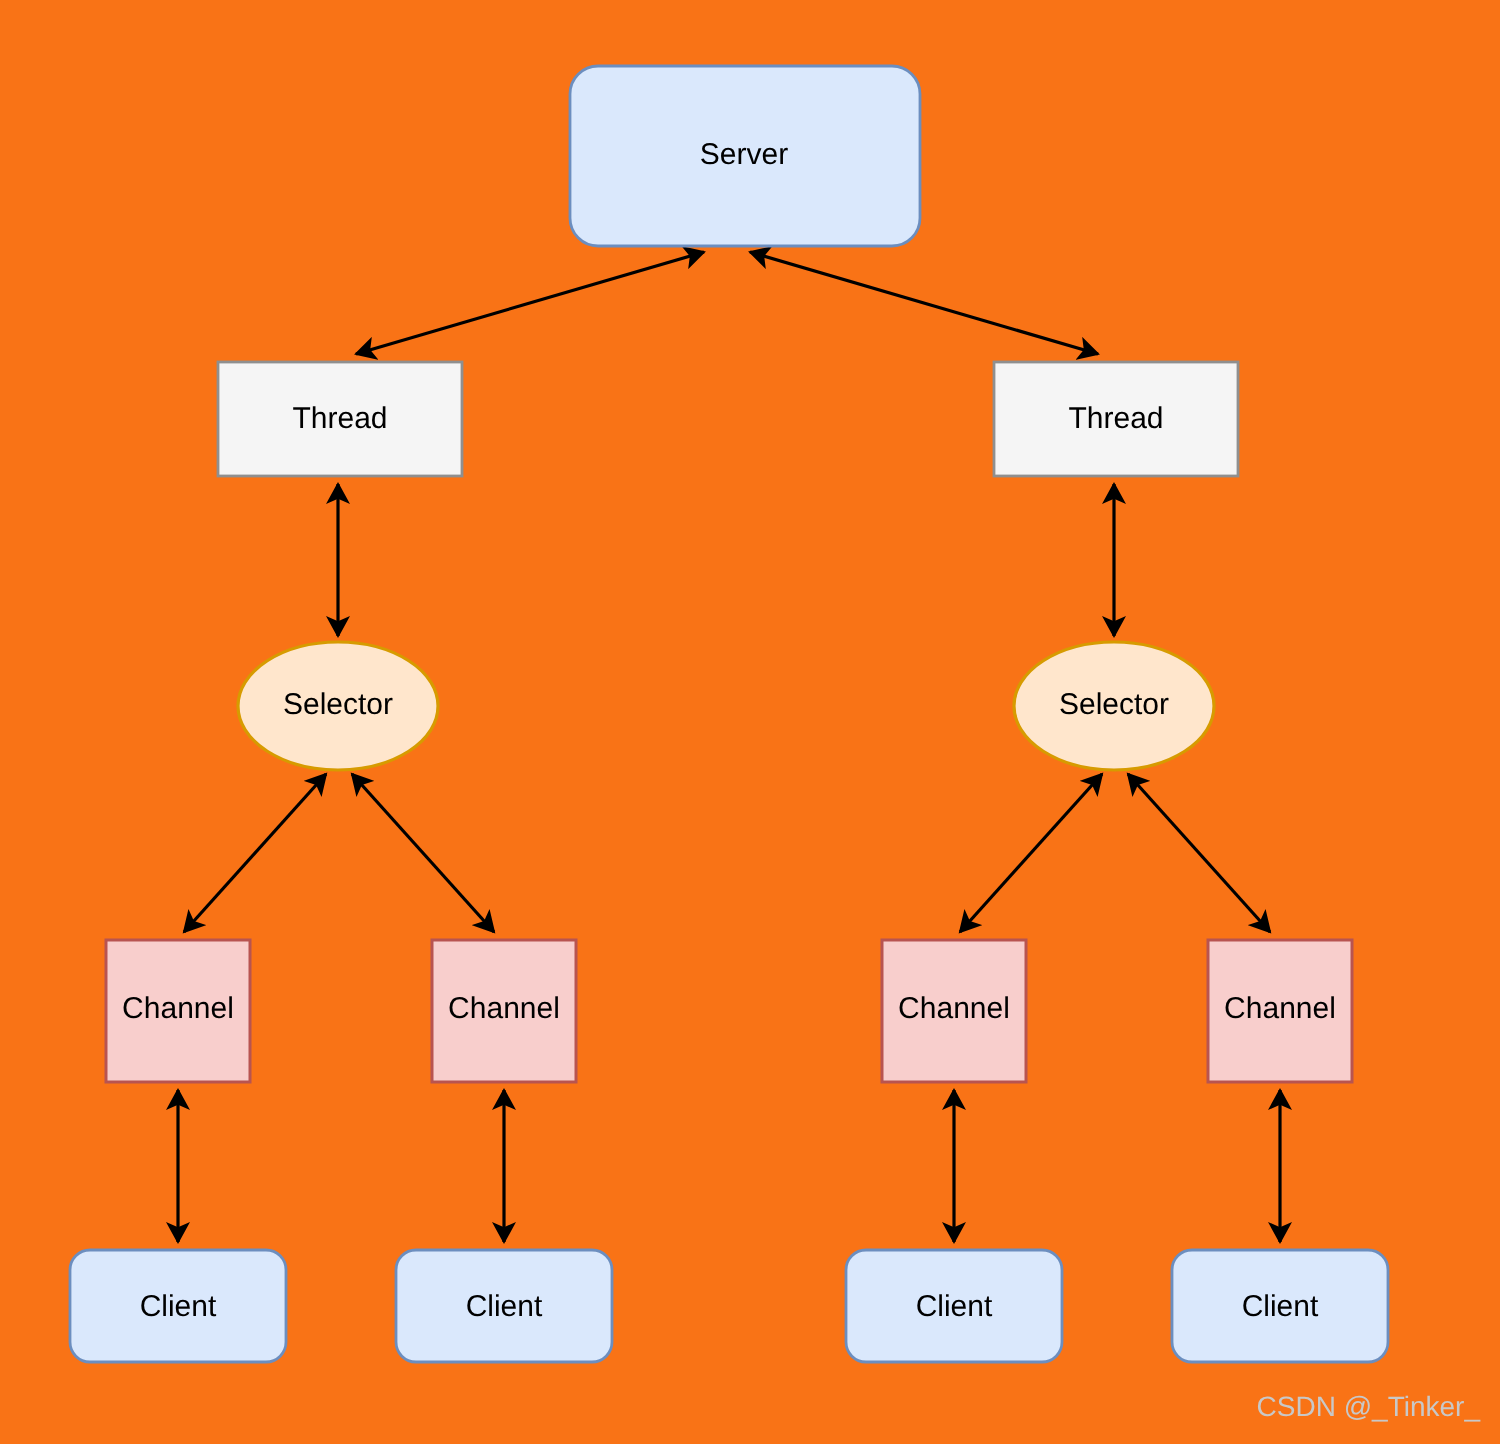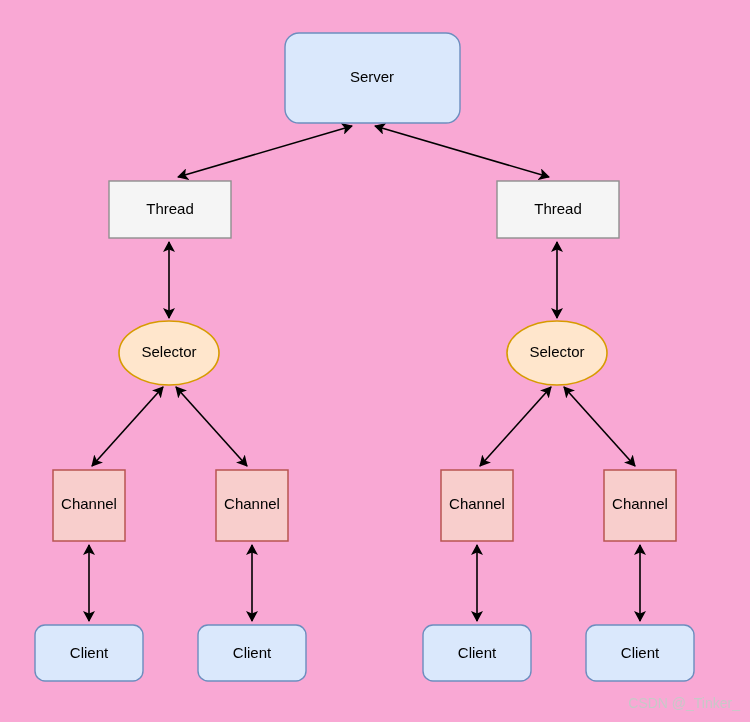--- a/index.html
+++ b/index.html
@@ -10,21 +10,21 @@
   body {
     width: 750px;
     height: 722px;
     font-family: "Liberation Sans", sans-serif;
     overflow: hidden;
   }
   #diagram-root {
     position: relative;
     width: 750px;
     height: 722px;
-    background: #f9a8d4;
+    background: #f97316;
   }
   svg#diagram-svg {
     position: absolute;
     left: 0;
     top: 0;
     width: 750px;
     height: 722px;
     display: block;
   }
   .node-label {

